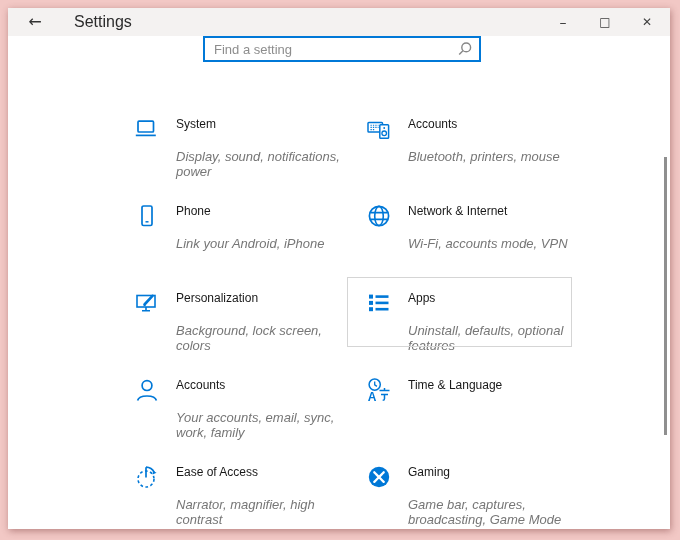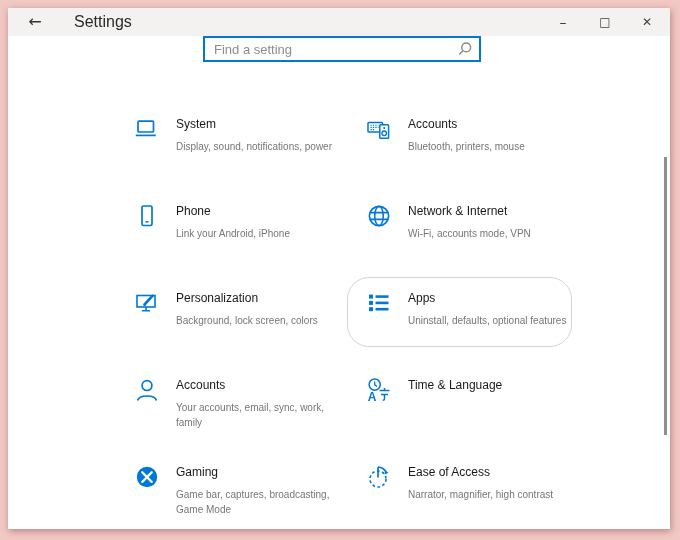--- a/index.html
+++ b/index.html
@@ -50,26 +50,26 @@
   
   .grid{
     position:absolute;left:107px;top:95px;width:466px;
     display:grid;grid-template-columns:232px 232px;grid-auto-rows:87px;
   }
   .tile{
     width:225px;height:70px;box-sizing:border-box;
     display:flex;align-items:flex-start;
     padding:12px 0 0 19px;cursor:pointer;background:#fff;
   }
-  .tile.highlighted{outline:1px solid #d5d5d5;outline-offset:-1px;border-radius:22px;}
+  .tile.highlighted{outline:1px solid #d5d5d5;outline-offset:-1px;}
   .tile-icon{width:26px;height:26px;flex:none;margin-top:1px;}
   .tile-icon svg{display:block;}
   .tile-text{margin-left:16px;width:170px;}
   .tile-title{display:block;font-size:12px;line-height:18px;color:#191919;}
-  .tile-sub{display:block;font-size:10px;line-height:15px;color:#767676;margin-top:6px;}
+  .tile-sub{display:block;font-size:13px;line-height:15px;color:#767676;margin-top:16px;font-style:italic;}
   
   .v-scrollbar{
     position:absolute;left:656px;top:149px;width:3px;height:278px;
     background:#8f8f8f;cursor:default;
   }
 </style>
 </head>
 <body>
 
 <div class="window">
@@ -206,40 +206,40 @@
           </svg>
         </span>
     <span class="tile-text">
       <span class="tile-title">Time &amp; Language</span>
     </span>
   </div>
 
   <div class="tile">
     <span class="tile-icon">
           <svg width="26" height="26" viewBox="0 0 26 26">
-    <circle cx="13" cy="13" r="10.2" fill="#0078d7"></circle>
-    <path d="M8.3 8.3 C10.6 10.4 15.4 15.6 17.7 17.9 M17.7 8.3 C15.4 10.4 10.6 15.6 8.3 17.9" stroke="#ffffff" stroke-width="2.3" fill="none" stroke-linecap="round"></path>
-          </svg>
-        </span>
-    <span class="tile-text">
-      <span class="tile-title">Gaming</span>
-      <span class="tile-sub">Game bar, captures, broadcasting, Game Mode</span>
-    </span>
-  </div>
-
-  <div class="tile">
-    <span class="tile-icon">
-          <svg width="26" height="26" viewBox="0 0 26 26">
     <circle cx="12" cy="15" r="8" fill="none" stroke="#0078d7" stroke-width="1.6" stroke-dasharray="2.7 2.5"></circle>
     <path d="M12 13.5 V3.2" stroke="#0078d7" stroke-width="1.7" fill="none"></path>
     <path d="M12 3.2 a9.5 9.5 0 0 1 8.3 5.2" stroke="#0078d7" stroke-width="1.7" fill="none"></path>
     <path d="M19 7 l3.6 1.8 -4 1.6 z" fill="#0078d7"></path>
           </svg>
         </span>
     <span class="tile-text">
       <span class="tile-title">Ease of Access</span>
       <span class="tile-sub">Narrator, magnifier, high contrast</span>
     </span>
   </div>
+
+  <div class="tile">
+    <span class="tile-icon">
+          <svg width="26" height="26" viewBox="0 0 26 26">
+    <circle cx="13" cy="13" r="10.2" fill="#0078d7"></circle>
+    <path d="M8.3 8.3 C10.6 10.4 15.4 15.6 17.7 17.9 M17.7 8.3 C15.4 10.4 10.6 15.6 8.3 17.9" stroke="#ffffff" stroke-width="2.3" fill="none" stroke-linecap="round"></path>
+          </svg>
+        </span>
+    <span class="tile-text">
+      <span class="tile-title">Gaming</span>
+      <span class="tile-sub">Game bar, captures, broadcasting, Game Mode</span>
+    </span>
+  </div>
 </div>
 
   <div class="v-scrollbar"></div>
 </div>
 
 </body></html>

